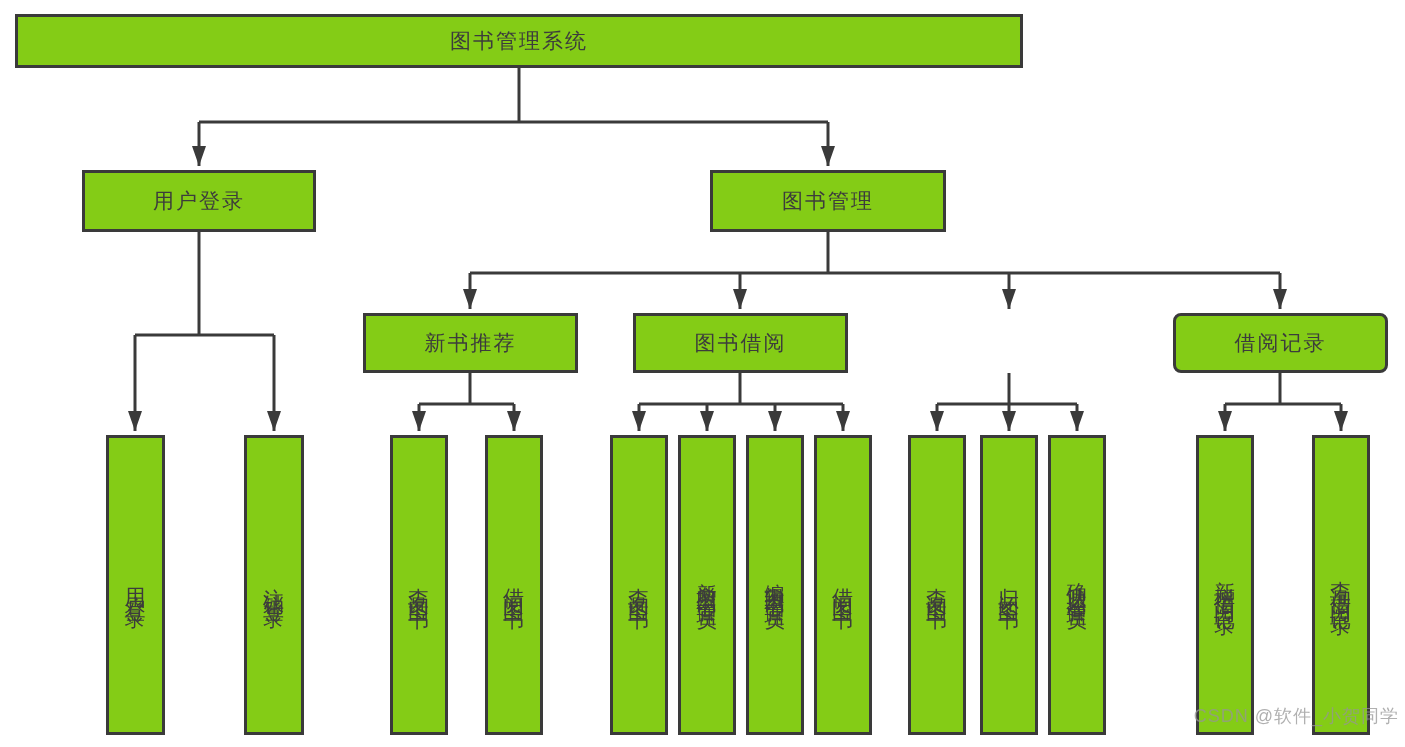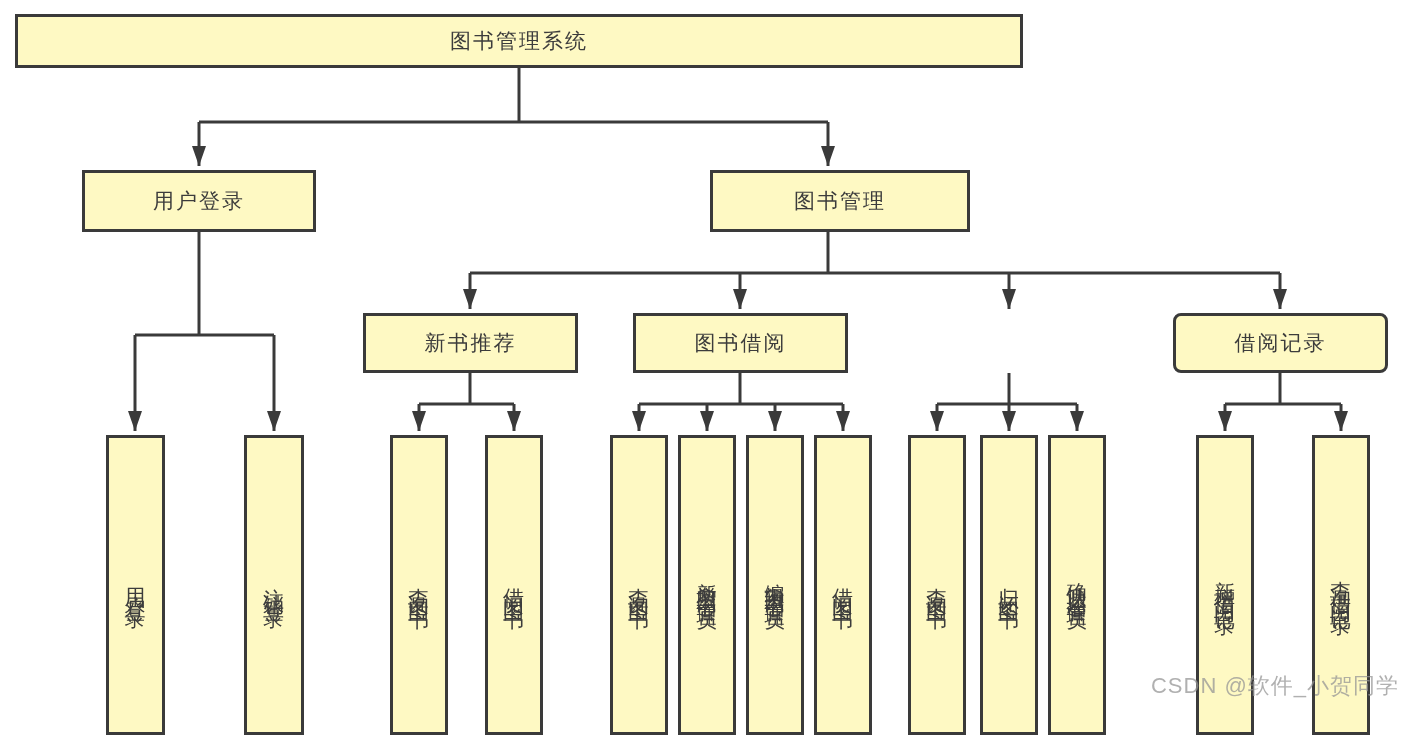--- a/index.html
+++ b/index.html
@@ -19,21 +19,21 @@
     position: absolute;
     left: 0;
     top: 0;
     width: 1405px;
     height: 747px;
     pointer-events: none;
   }
   .box {
     position: absolute;
     box-sizing: border-box;
-    background: #fef9c3;
+    background: #84cc16;
     border: 3px solid #3a3a3a;
     display: flex;
     align-items: center;
     justify-content: center;
     color: #3c3c3c;
     font-size: 21px;
     letter-spacing: 2px;
     text-align: center;
     z-index: 2;
   }
@@ -44,22 +44,22 @@
     line-height: 1;
     white-space: nowrap;
   }
   .box.v.tight .vtext {
     letter-spacing: 4px;
     font-size: 20px;
   }
   #watermark {
     position: absolute;
     right: 6px;
-    top: 671px;
-    font-size: 22px;
+    top: 704px;
+    font-size: 18px;
     color: rgba(150, 150, 150, 0.75);
     letter-spacing: 1px;
     z-index: 5;
     white-space: nowrap;
   }
 </style>
 </head>
 <body>
 
 <div id="canvas">
@@ -114,21 +114,21 @@
     </g>
   </svg>
 
   <div class="box" style="left:15px; top:14px; width:1008px; height:54px;">
     <span>图书管理系统</span>
   </div>
 
   <div class="box" style="left:82px; top:170px; width:234px; height:62px;">
     <span>用户登录</span>
   </div>
-  <div class="box" style="left:710px; top:170px; width:260px; height:62px;">
+  <div class="box" style="left:710px; top:170px; width:236px; height:62px;">
     <span>图书管理</span>
   </div>
 
   <div class="box v" style="left:106px; top:435px; width:59px; height:300px;">
     <span class="vtext">用户登录</span>
   </div>
   <div class="box v" style="left:244px; top:435px; width:60px; height:300px;">
     <span class="vtext">注销登录</span>
   </div>
 

